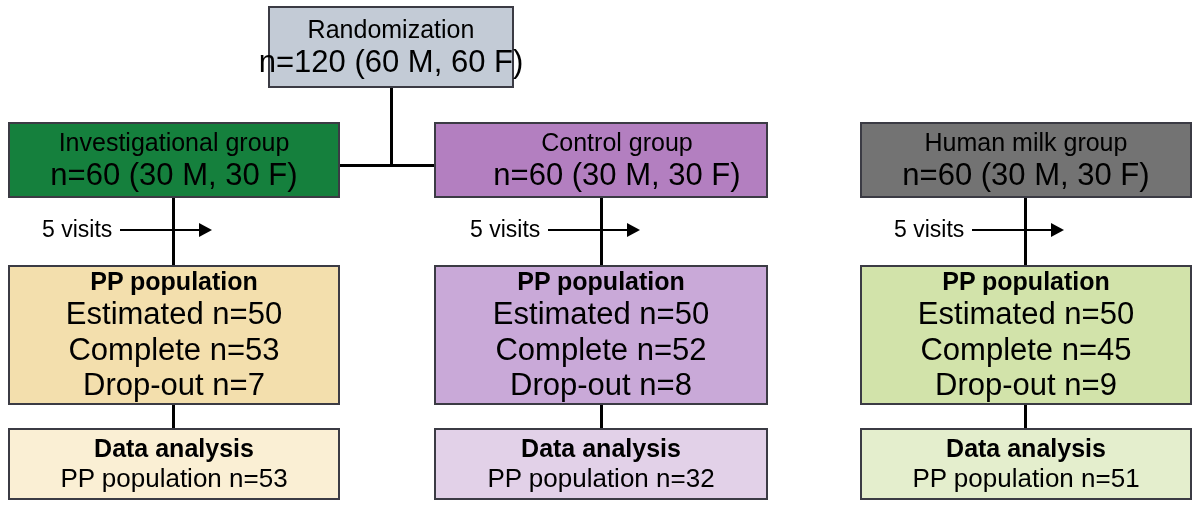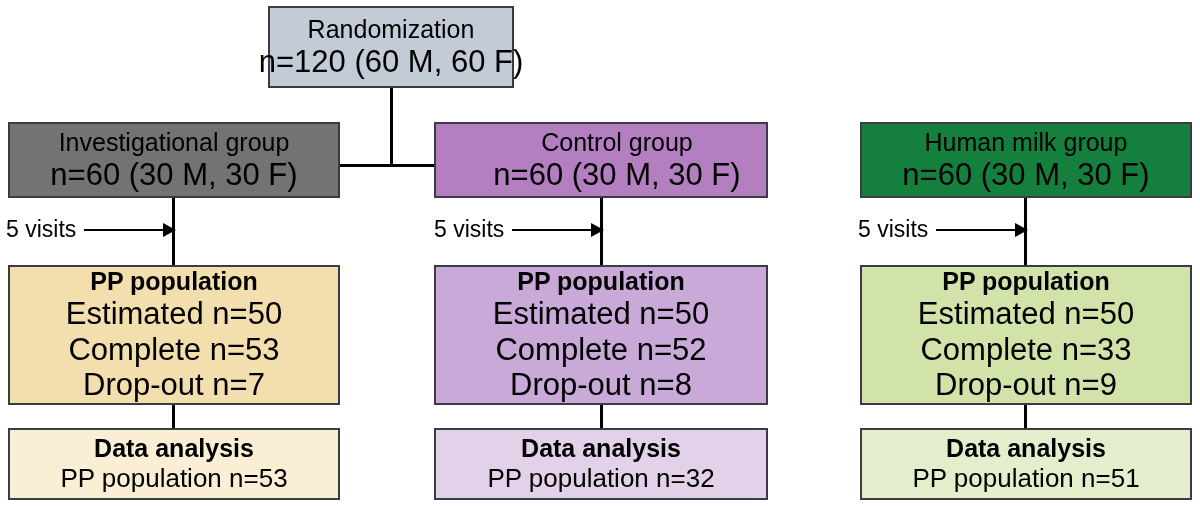--- a/index.html
+++ b/index.html
@@ -62,20 +62,21 @@
   }
 
   
   .visits {
     position: absolute;
     display: flex;
     align-items: center;
     font-size: 23px;
     white-space: nowrap;
     z-index: 2;
+    margin-left: 36px;
   }
   .visits .vlabel {
     margin-right: 8px;
   }
   .visits .arrow {
     position: relative;
     display: inline-block;
     width: 92px;
     height: 16px;
   }
@@ -104,21 +105,21 @@
 <div id="chart">
 
   <div class="vline" style="left:390px; top:86px; height:80px;"></div>
   <div class="hline" style="left:170px; top:164px; width:270px;"></div>
 
   <div class="box" id="node-randomization" style="left: 268px; top: 6px; width: 246px; height: 82px; background: rgb(195, 203, 214);">
     <div class="title">Randomization</div>
     <div class="sub">n=120 (60 M, 60 F)</div>
   </div>
 
-  <div class="box" id="node-group-0" style="left: 8px; top: 122px; width: 332px; height: 76px; background: #737373;">
+  <div class="box" id="node-group-0" style="left: 8px; top: 122px; width: 332px; height: 76px; background: #15803d;">
     <div class="title">Investigational group</div>
     <div class="sub">n=60 (30 M, 30 F)</div>
   </div>
 
   <div class="vline" style="left:172px; top:198px; height:68px;"></div>
 
   <div class="visits" style="left:6px; top:216px;">
     <span class="vlabel">5 visits</span>
     <span class="arrow">
       <span class="shaft"></span>
@@ -162,39 +163,39 @@
     <div class="sub">Drop-out n=8</div>
   </div>
 
   <div class="vline" style="left:600px; top:405px; height:24px;"></div>
 
   <div class="box" id="node-analysis-1" style="left: 434px; top: 428px; width: 334px; height: 72px; background: rgb(226, 209, 232);">
     <div class="title bold">Data analysis</div>
     <div class="sub small">PP population n=32</div>
   </div>
 
-  <div class="box" id="node-group-2" style="left: 860px; top: 122px; width: 332px; height: 76px; background: #15803d;">
+  <div class="box" id="node-group-2" style="left: 860px; top: 122px; width: 332px; height: 76px; background: #737373;">
     <div class="title">Human milk group</div>
     <div class="sub">n=60 (30 M, 30 F)</div>
   </div>
 
   <div class="vline" style="left:1024px; top:198px; height:68px;"></div>
 
   <div class="visits" style="left:858px; top:216px;">
     <span class="vlabel">5 visits</span>
     <span class="arrow">
       <span class="shaft"></span>
         <span class="head"></span>
     </span>
   </div>
 
   <div class="box" id="node-pp-2" style="left: 860px; top: 265px; width: 332px; height: 140px; background: rgb(210, 227, 170);">
     <div class="title bold">PP population</div>
     <div class="sub">Estimated n=50</div>
-    <div class="sub">Complete n=33</div>
+    <div class="sub">Complete n=45</div>
     <div class="sub">Drop-out n=9</div>
   </div>
 
   <div class="vline" style="left:1024px; top:405px; height:24px;"></div>
 
   <div class="box" id="node-analysis-2" style="left: 860px; top: 428px; width: 332px; height: 72px; background: rgb(228, 238, 205);">
     <div class="title bold">Data analysis</div>
     <div class="sub small">PP population n=51</div>
   </div>
 

